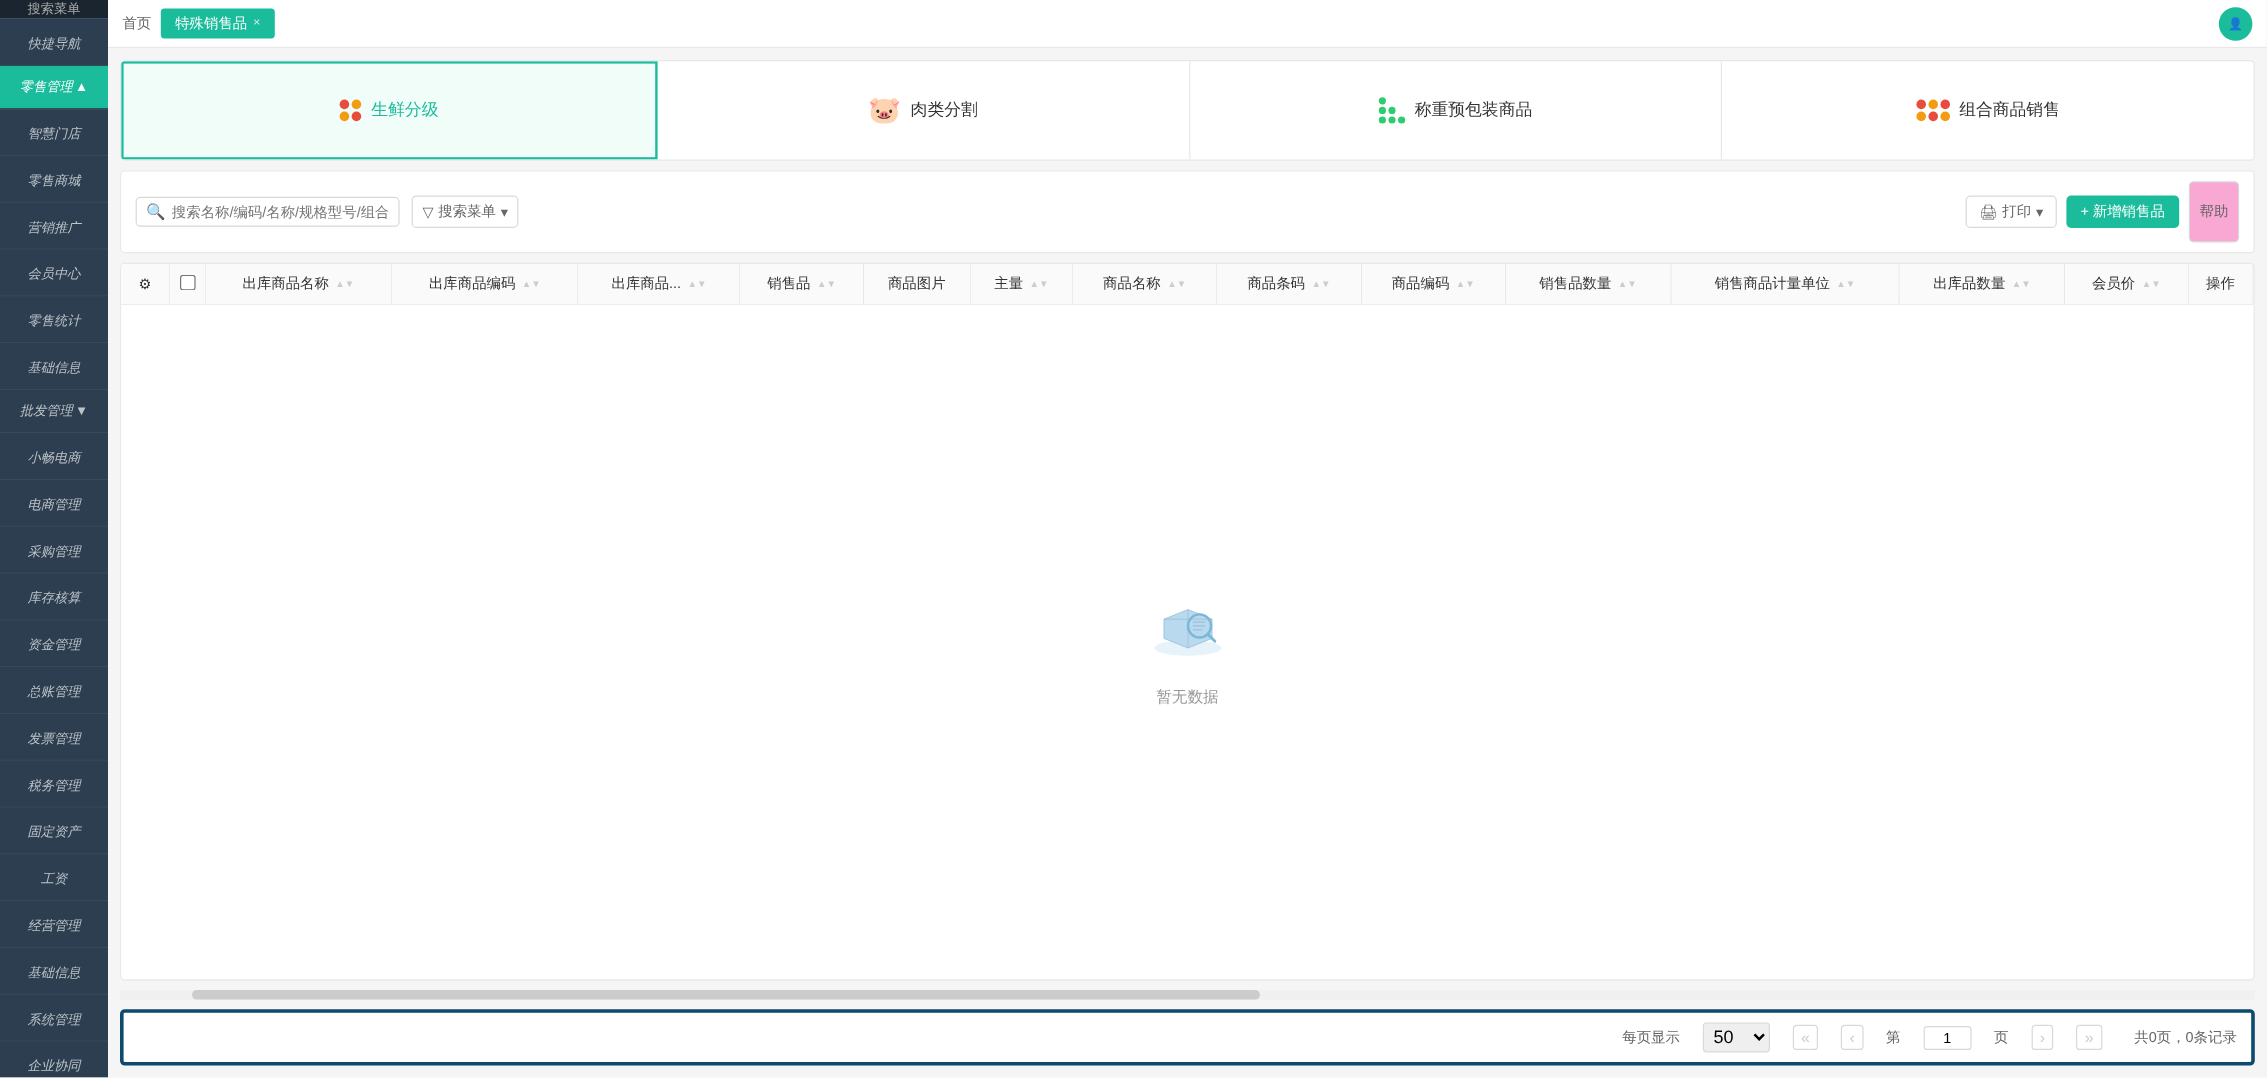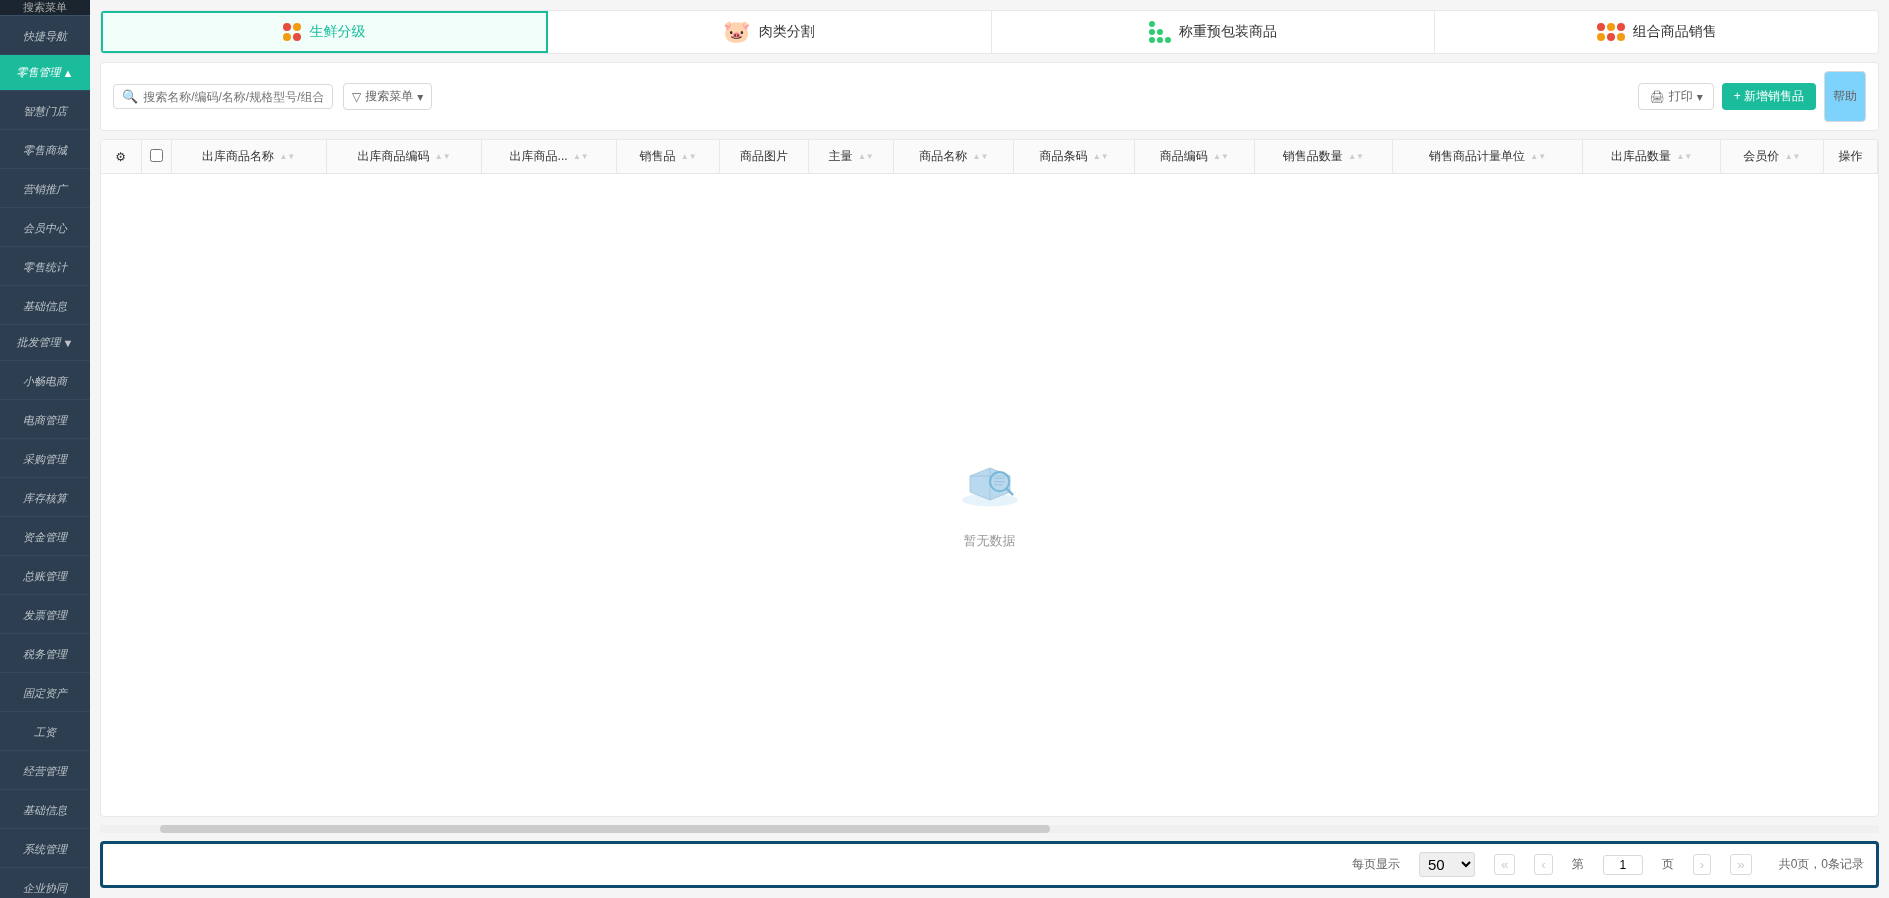--- a/index.html
+++ b/index.html
@@ -118,21 +118,21 @@
       border: 1px solid #e8e8e8;
       border-radius: 4px;
       overflow: hidden;
     }
     .category-tab {
       flex: 1;
       display: flex;
       align-items: center;
       justify-content: center;
       gap: 8px;
-      padding: 8px 10px;
+      padding: 28px 10px;
       cursor: pointer;
       border-right: 1px solid #e8e8e8;
       font-size: 14px;
       color: #333;
     }
     .category-tab:last-child { border-right: none; }
     .category-tab.active {
       border: 2px solid #1abc9c;
       background: #f0fdf9;
       color: #1abc9c;
@@ -211,21 +211,21 @@
       cursor: pointer;
       font-size: 12px;
     }
     .btn-help {
       color: #666;
       cursor: pointer;
       font-size: 12px;
       border: 1px solid #d9d9d9;
       border-radius: 4px;
       padding: 16px 8px;
-      background: #7dd3fc;
+      background: #f9a8d4;
     }
 
     
     .table-container {
       flex: 1;
       background: #fff;
       border: 1px solid #e8e8e8;
       border-radius: 4px;
       overflow: auto;
       display: flex;
@@ -415,20 +415,32 @@
     <span class="sidebar-item-label">系统管理</span>
   </div>
   <div class="sidebar-item">
     <span class="sidebar-item-label">企业协同</span>
   </div>
 
 </div>
 
 <div class="main-content">
 
+  <div class="topbar">
+    <span class="topbar-home">首页</span>
+    <div class="topbar-tab">
+      <span>特殊销售品</span>
+      <span class="close-x">×</span>
+    </div>
+    <div class="topbar-right">
+      <div class="topbar-user">
+        <span>👤</span>
+      </div>
+    </div>
+  </div>
 
   <div class="content-area">
 
     <div class="category-tabs">
 
       <div class="category-tab active">
         <span style="display:flex;gap:2px;align-items:center;">
           <span style="display:inline-flex;flex-direction:column;gap:2px;">
             <span style="display:flex;gap:2px;">
               <span style="width:8px;height:8px;border-radius:50%;background:#e74c3c;"></span>

